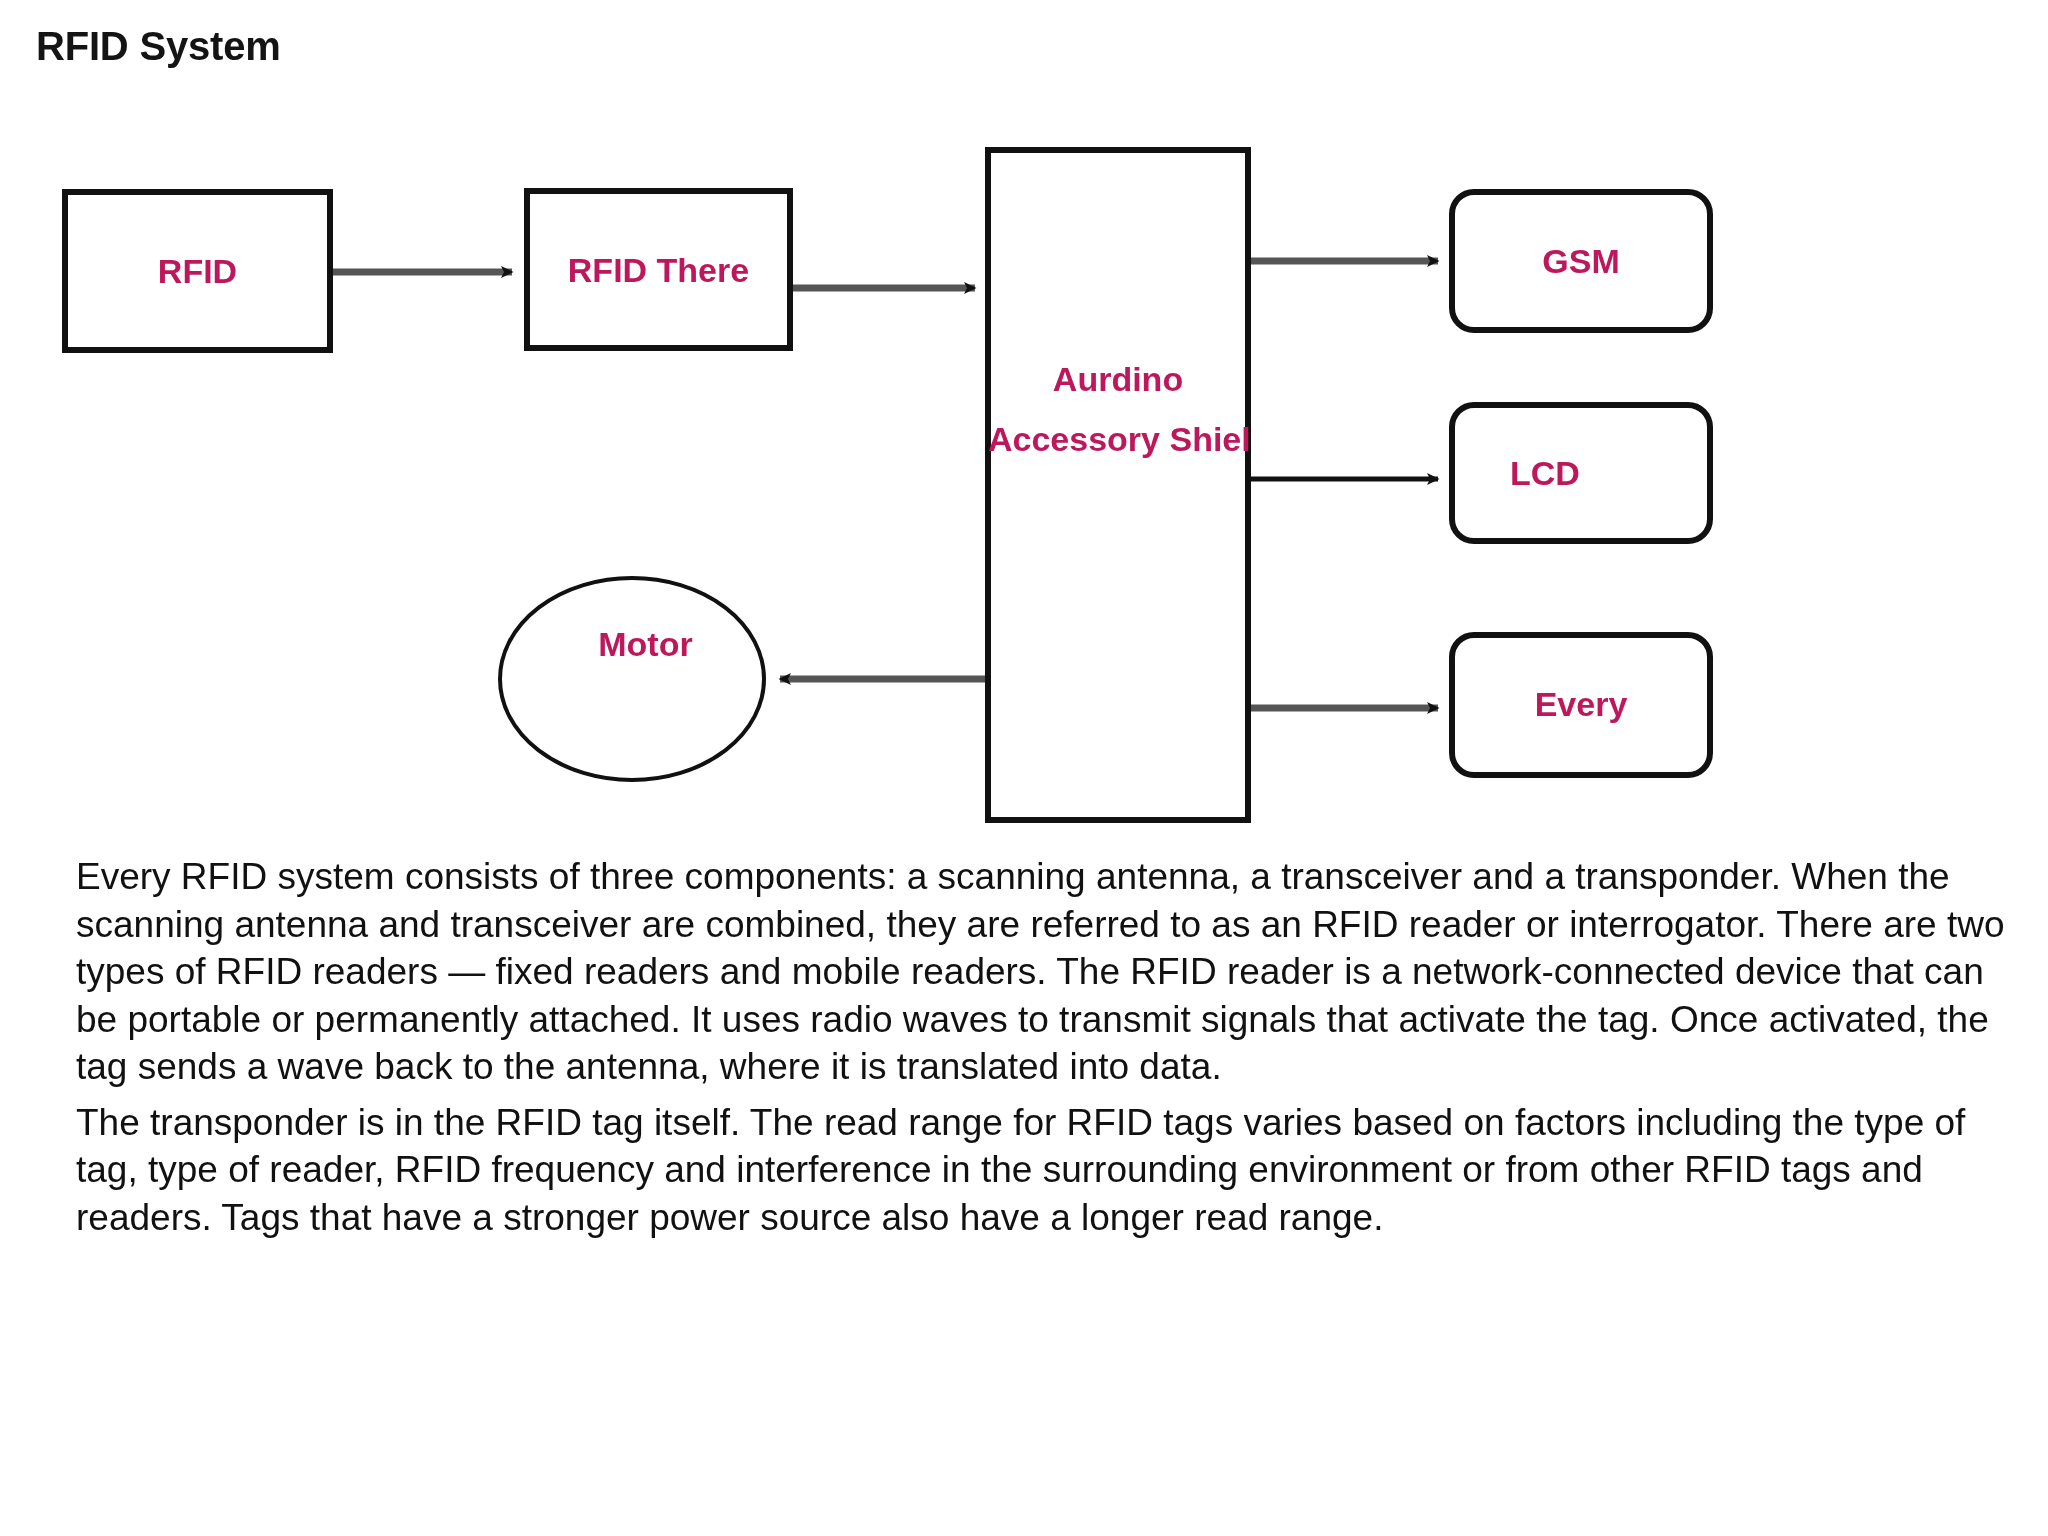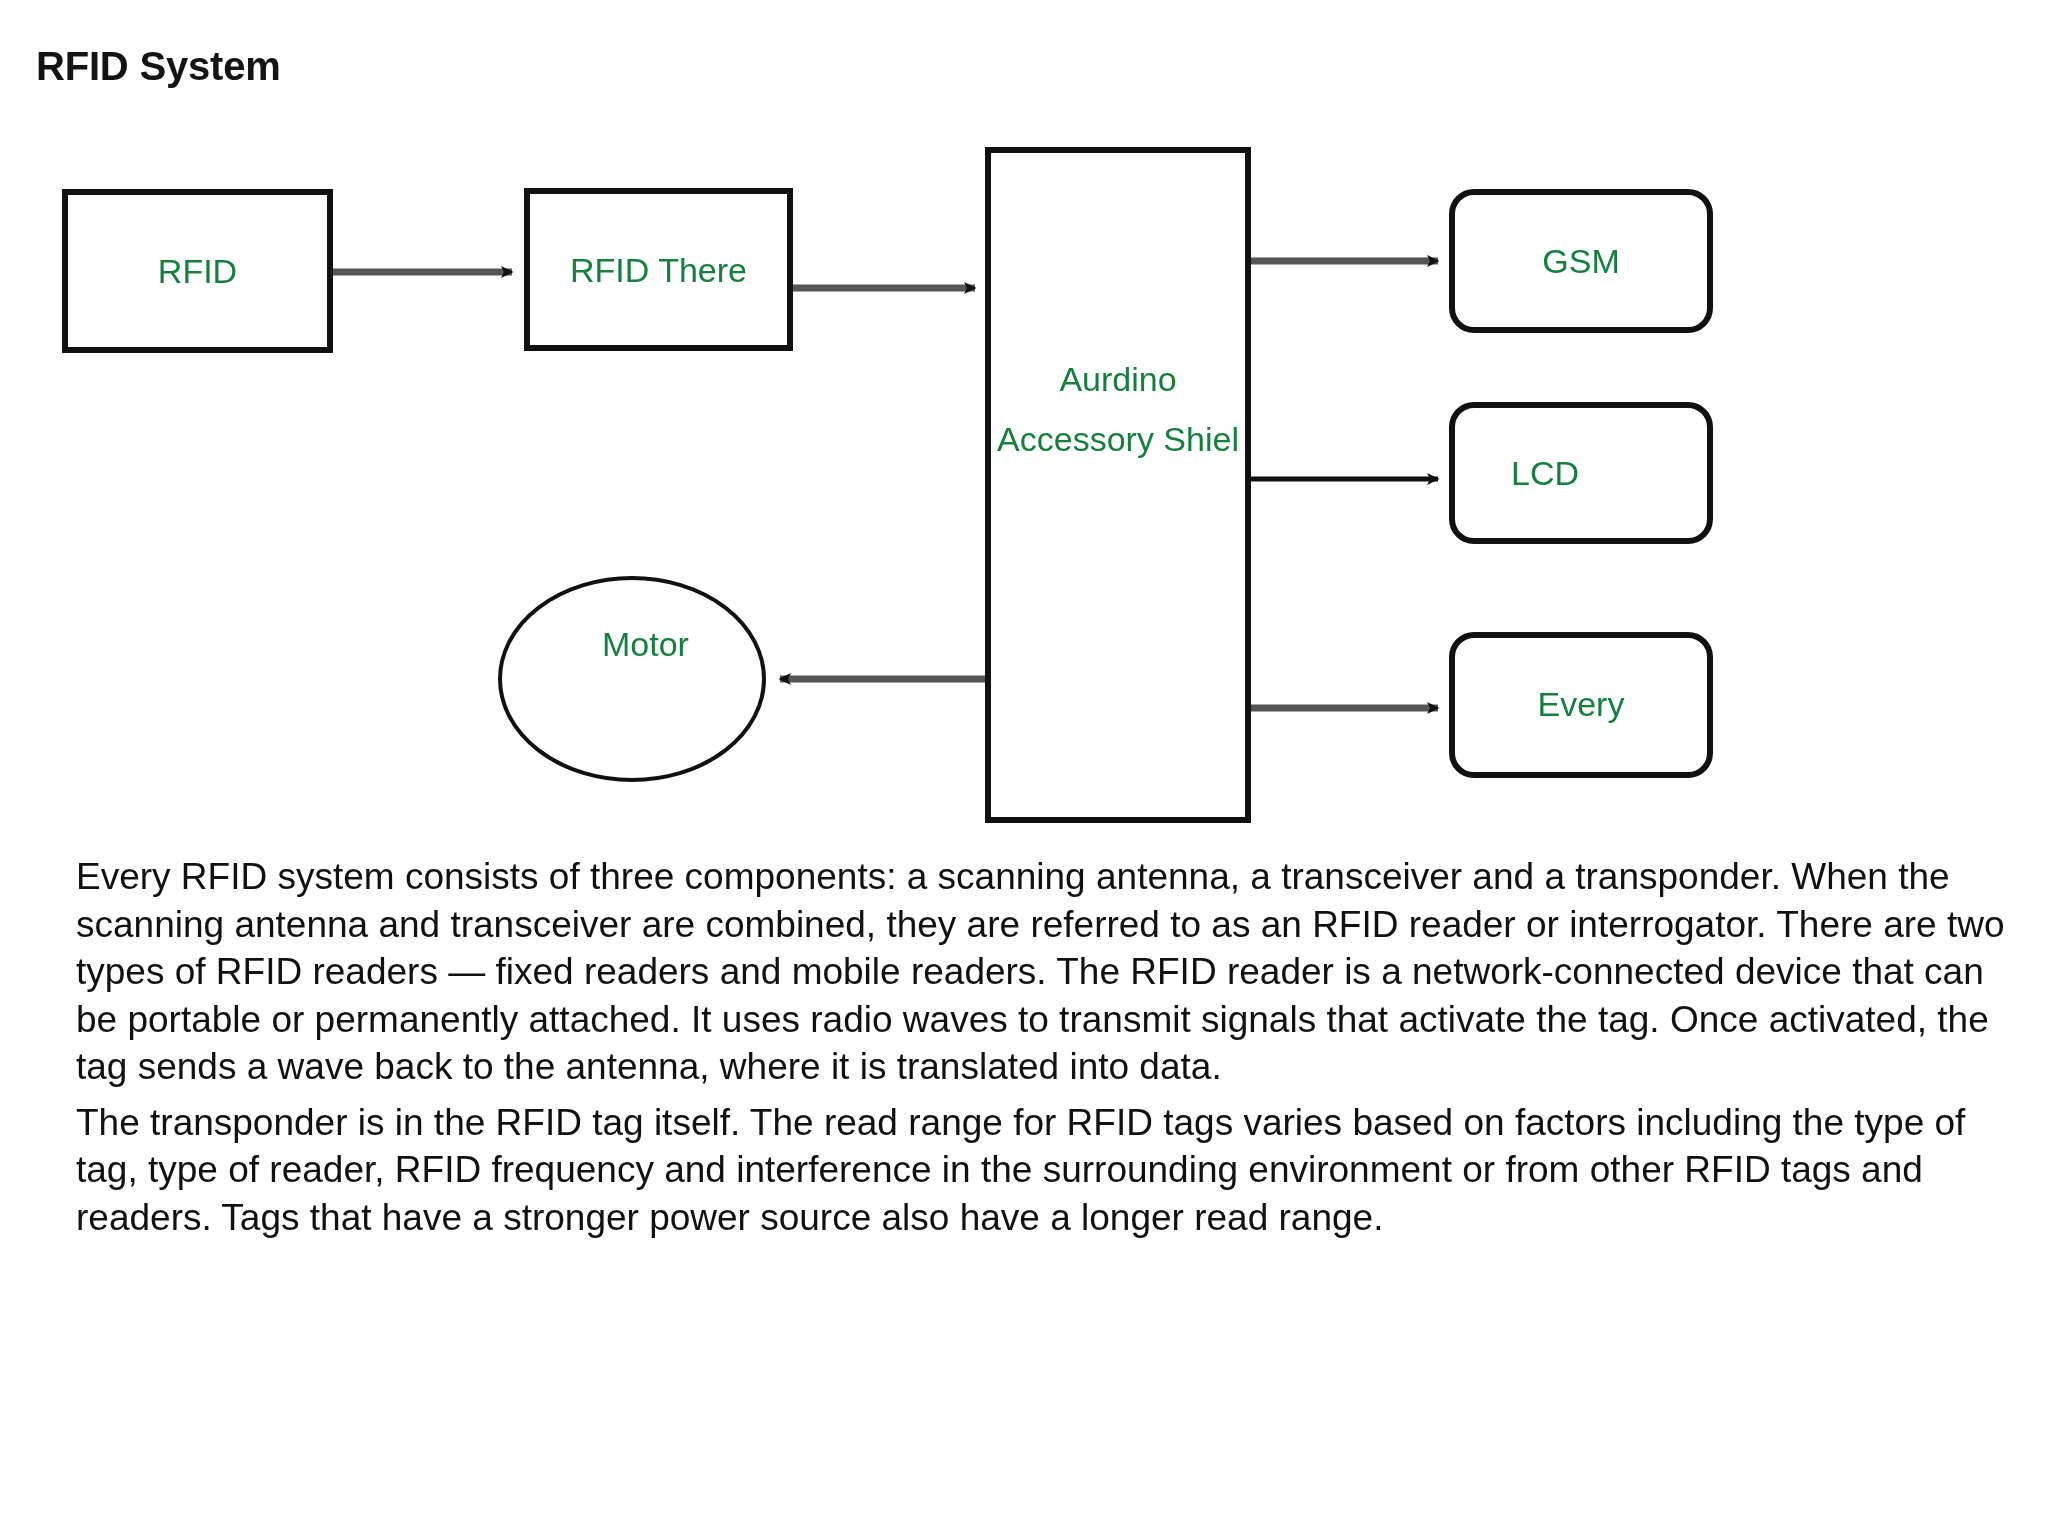--- a/index.html
+++ b/index.html
@@ -18,47 +18,47 @@
   
   #page-title {
     position: absolute;
     left: 36px;
     top: 24px;
     font-size: 40px;
     font-weight: bold;
     color: #141414;
     letter-spacing: -0.2px;
     white-space: nowrap;
-    margin-top: 20px;
   }
 
   
   #diagram {
     position: absolute;
     left: 0;
     top: 0;
     width: 2048px;
     height: 840px;
   }
   #diagram-svg {
     position: absolute;
     left: 0;
     top: 0;
   }
 
   
   .node-label {
     position: absolute;
-    color: #15803d;
+    color: #be185d;
     font-family: "Liberation Sans", sans-serif;
     font-size: 34px;
     line-height: 1.05;
     white-space: nowrap;
     text-align: center;
     pointer-events: none;
+    font-weight: bold;
   }
   .node-label.stack {
     line-height: 1.0;
   }
   .node-label .ln {
     display: block;
     padding: 13px 0;
   }
 
   

